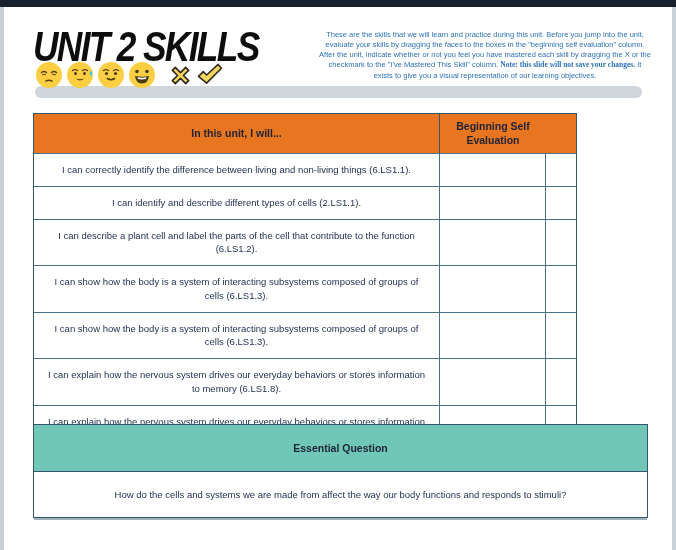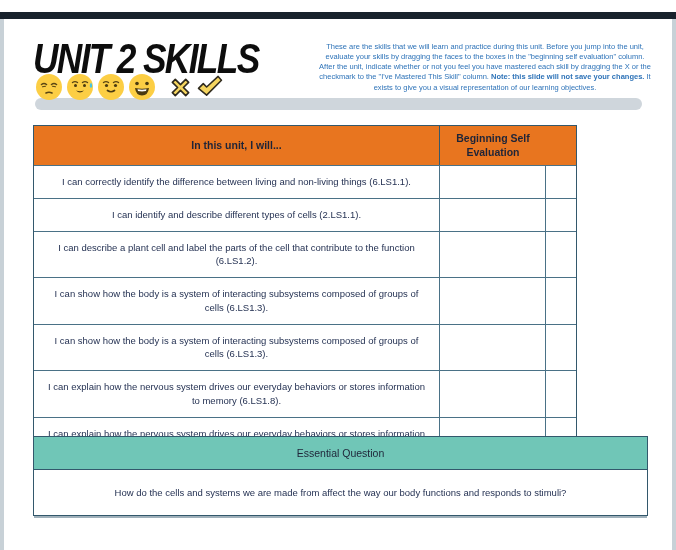--- a/index.html
+++ b/index.html
@@ -1,38 +1,38 @@
 <!DOCTYPE html>
 <html><head>
 <meta charset="utf-8">
 <style>
   * { margin: 0; padding: 0; box-sizing: border-box; }
   html, body { width: 676px; height: 550px; background: #ffffff; }
   body { font-family: "Liberation Sans", sans-serif; position: relative; overflow: hidden; }
 
-  .frame { position: absolute; inset: 0; background: #ffffff; margin-top: 12px; }
+  .frame { position: absolute; inset: 0; background: #ffffff; }
 
   .top-bar   { position: absolute; left: 0; top: 0; width: 676px; height: 7px; background: #18222C; }
   .side-strip{ position: absolute; top: 7px; width: 4px; height: 543px; background: #C8D1D7; }
   .side-strip.left  { left: 0; }
   .side-strip.right { left: 672px; }
 
   
   .page-title {
     position: absolute; left: 33px; top: 22px; width: 340px; height: 46px;
     font-size: 43px; font-weight: bold; font-style: italic; color: #0d0d0d;
     letter-spacing: -2px; white-space: nowrap;
     transform: scaleX(0.82); transform-origin: left center;
   }
   .instructions {
     position: absolute; left: 318px; top: 30px; width: 334px;
     font-size: 7.5px; line-height: 1.35; text-align: center;
     color: #2E73B8;
   }
-  .instructions b { font-weight: bold; }
+  .instructions b { font-weight: bold; font-family: Liberation Serif, serif; }
 
   
   .tray-bar {
     position: absolute; left: 35px; top: 86px; width: 607px; height: 12px;
     background: #CFD6DC; border-radius: 6px;
   }
   .emoji-row {
     position: absolute; left: 35px; top: 60px; height: 30px;
     display: flex; align-items: center; gap: 3px; z-index: 2;
   }
@@ -65,22 +65,22 @@
   .td.drop { padding: 0; }
 
   
   .eq-table {
     position: absolute; left: 33px; top: 424px; width: 615px;
     border: 1.5px solid #33586C;
     box-shadow: 0 3px 0 -1px #9FB0BA;
     background: #fff;
   }
   .eq-head {
-    height: 33px; background: #70C6B7; display: flex; align-items: center; justify-content: center;
-    font-size: 10.5px; font-weight: normal; color: #1E2438;
+    height: 47px; background: #70C6B7; display: flex; align-items: center; justify-content: center;
+    font-size: 10.5px; font-weight: bold; color: #1E2438;
     border-bottom: 1px solid #33586C;
   }
   .eq-body {
     height: 45px; display: flex; align-items: center; justify-content: center;
     font-size: 9.5px; color: #253253; text-align: center; padding: 4px 20px;
   }
 </style>
 </head>
 <body>
 

